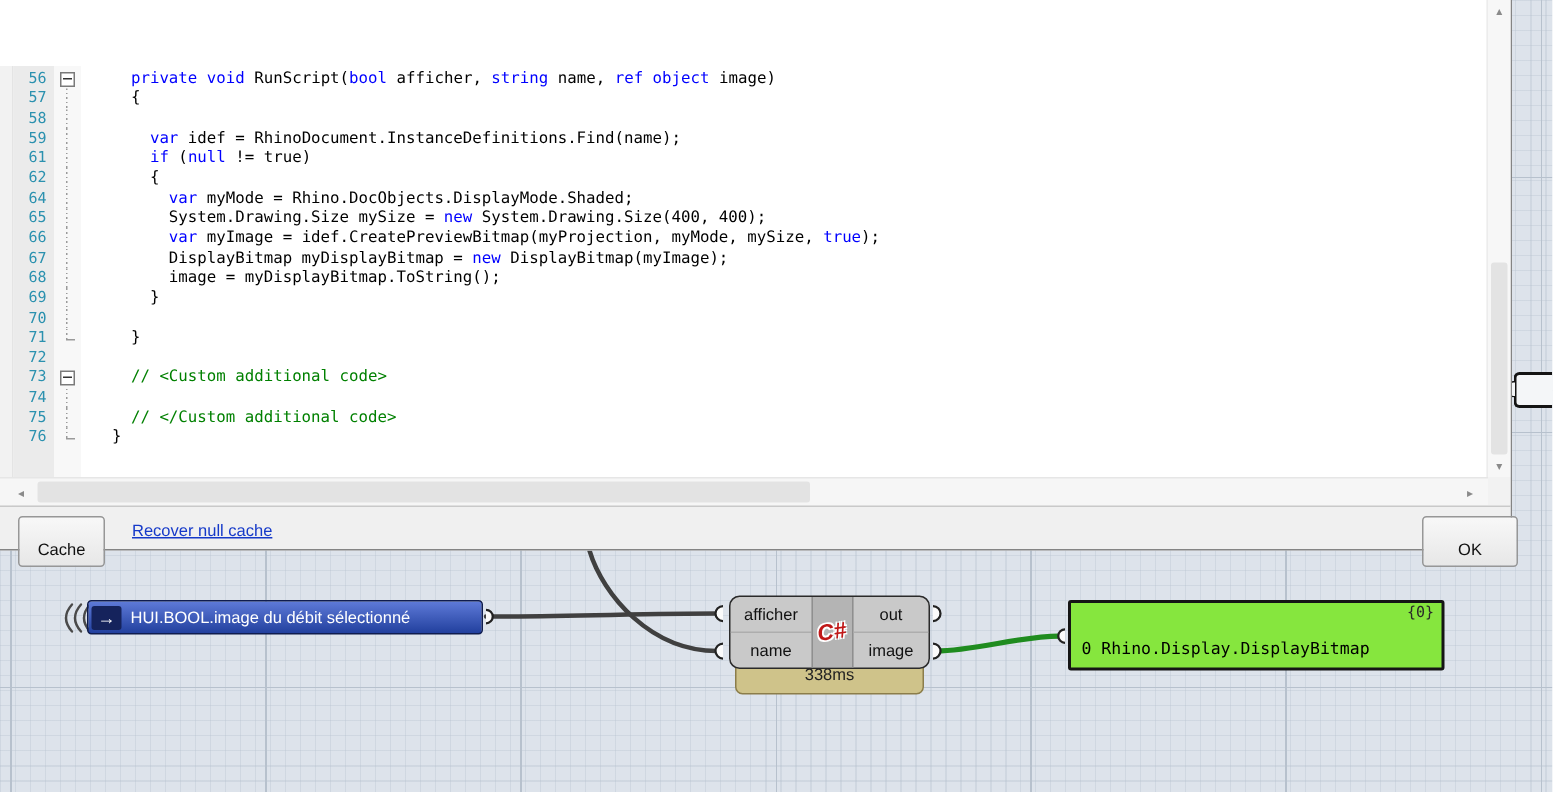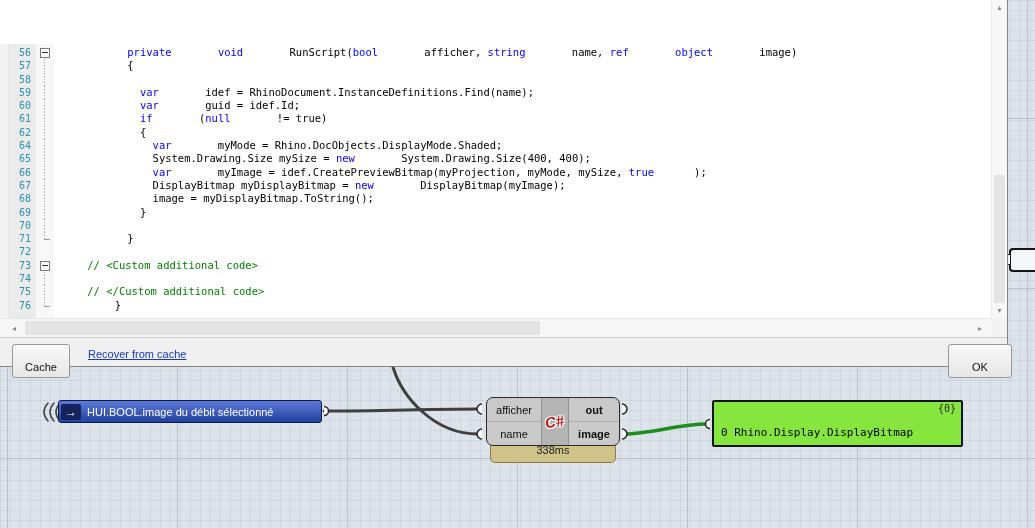--- a/index.html
+++ b/index.html
@@ -30,21 +30,21 @@
     background:linear-gradient(#5e7ad8,#22409e);border:1.5px solid #0f1c4e;border-radius:3px;
     display:flex;align-items:center;color:#fff;font-size:11px;z-index:2;}
   .hui-icon{width:20px;height:16px;margin:0 6px 0 2px;background:#15235c;border-radius:2px;
     color:#fff;display:flex;align-items:center;justify-content:center;font-size:12px;flex:none;}
   .hui-label{white-space:nowrap;overflow:hidden;}
 
   .cs-comp{position:absolute;left:486px;top:30px;width:134px;height:49px;box-sizing:border-box;
     background:#c9c9c9;border:1.5px solid #2a2a2a;border-radius:7px;display:flex;z-index:2;overflow:hidden;}
   .cs-col{display:flex;flex-direction:column;}
   .cs-in{width:54px;}
-  .cs-out{flex:1;font-weight:bold;}
+  .cs-out{flex:1;}
   .cs-row{flex:1;display:flex;align-items:center;justify-content:center;font-size:11px;color:#111;}
   .cs-col .cs-row:first-child{border-bottom:1px solid #adadad;text-align:right;}
   .cs-center{width:26px;background:#b4b4b4;border-left:1px solid #8f8f8f;border-right:1px solid #8f8f8f;
     display:flex;align-items:center;justify-content:center;}
   .cs-logo{font-weight:bold;font-style:italic;font-size:15px;color:#c01818;transform:rotate(-8deg);
     text-shadow:-1px -1px 0 #fff,1px -1px 0 #fff,-1px 1px 0 #fff,1px 1px 0 #fff;}
 
   .time-badge{position:absolute;left:490px;top:72px;width:126px;height:24px;box-sizing:border-box;
     background:#cfc38a;border:1.5px solid #8b7d4a;border-radius:5px;z-index:1;
     display:flex;align-items:flex-end;justify-content:center;font-size:11px;color:#222;padding-bottom:6px;}
@@ -62,21 +62,21 @@
   .strip{position:absolute;top:0;bottom:0;}
   .strip-margin{left:0;width:8px;background:#f2f2f2;border-right:1px solid #e4e4e4;}
   .strip-gutter{left:9px;width:27px;background:#ebebeb;}
   .strip-fold{left:36px;width:18px;background:#f8f8f8;}
   .code-lines{position:absolute;left:0;top:2px;right:0;font-family:"DejaVu Sans Mono",monospace;font-size:10.5px;}
   .crow{display:flex;height:13.3px;line-height:13.3px;white-space:pre;}
   .lmargin{flex:none;width:9px;}
   .ln{flex:none;width:22px;text-align:right;padding-right:5px;color:#2b91af;font-size:10px;}
   .fold{flex:none;width:18px;position:relative;}
   .codetxt{flex:1;padding-left:8px;overflow:hidden;}
-  .tok-k{color:#0000ff;} .tok-p{color:#000000;padding-left:40px;} .tok-c{color:#008000;}
+  .tok-k{color:#0000ff;} .tok-p{color:#000000;} .tok-c{color:#008000;}
   .f-box::before{content:"";position:absolute;left:4px;top:2px;width:8px;height:8px;
     border:1px solid #7a7a7a;background:#fff;}
   .f-box::after{content:"";position:absolute;left:6px;top:6px;width:6px;height:1px;background:#333;}
   .f-line::before{content:"";position:absolute;left:8px;top:0;bottom:0;width:1px;
     background:repeating-linear-gradient(180deg,#9a9a9a 0 1px,transparent 1px 3px);}
   .f-end::before{content:"";position:absolute;left:8px;top:0;height:7px;width:1px;
     background:repeating-linear-gradient(180deg,#9a9a9a 0 1px,transparent 1px 3px);}
   .f-end::after{content:"";position:absolute;left:8px;top:7px;width:6px;height:1px;background:#9a9a9a;}
 
   .vscroll{position:absolute;right:0;top:0;width:15px;height:318px;background:#f7f7f7;border-left:1px solid #ececec;}
@@ -158,21 +158,20 @@
   <div class="editor">
     <div class="code-viewport">
       <div class="strip strip-margin"></div>
       <div class="strip strip-gutter"></div>
       <div class="strip strip-fold"></div>
       <div class="code-lines">
           <div class="crow"><span class="lmargin"></span><span class="ln">56</span><span class="fold f-box"></span><span class="codetxt"><span class="tok-p">    </span><span class="tok-k">private</span><span class="tok-p"> </span><span class="tok-k">void</span><span class="tok-p"> RunScript(</span><span class="tok-k">bool</span><span class="tok-p"> afficher, </span><span class="tok-k">string</span><span class="tok-p"> name, </span><span class="tok-k">ref</span><span class="tok-p"> </span><span class="tok-k">object</span><span class="tok-p"> image)</span></span></div>
           <div class="crow"><span class="lmargin"></span><span class="ln">57</span><span class="fold f-line"></span><span class="codetxt"><span class="tok-p">    {</span></span></div>
           <div class="crow"><span class="lmargin"></span><span class="ln">58</span><span class="fold f-line"></span><span class="codetxt"></span></div>
           <div class="crow"><span class="lmargin"></span><span class="ln">59</span><span class="fold f-line"></span><span class="codetxt"><span class="tok-p">      </span><span class="tok-k">var</span><span class="tok-p"> idef = RhinoDocument.InstanceDefinitions.Find(name);</span></span></div>
-          <div class="crow"><span class="lmargin"></span><span class="ln">60</span><span class="fold f-line"></span><span class="codetxt"><span class="tok-p">      </span><span class="tok-k">var</span><span class="tok-p"> guid = idef.Id;</span></span></div>
           <div class="crow"><span class="lmargin"></span><span class="ln">61</span><span class="fold f-line"></span><span class="codetxt"><span class="tok-p">      </span><span class="tok-k">if</span><span class="tok-p"> (</span><span class="tok-k">null</span><span class="tok-p"> != true)</span></span></div>
           <div class="crow"><span class="lmargin"></span><span class="ln">62</span><span class="fold f-line"></span><span class="codetxt"><span class="tok-p">      {</span></span></div>
           <div class="crow"><span class="lmargin"></span><span class="ln">64</span><span class="fold f-line"></span><span class="codetxt"><span class="tok-p">        </span><span class="tok-k">var</span><span class="tok-p"> myMode = Rhino.DocObjects.DisplayMode.Shaded;</span></span></div>
           <div class="crow"><span class="lmargin"></span><span class="ln">65</span><span class="fold f-line"></span><span class="codetxt"><span class="tok-p">        System.Drawing.Size mySize = </span><span class="tok-k">new</span><span class="tok-p"> System.Drawing.Size(400, 400);</span></span></div>
           <div class="crow"><span class="lmargin"></span><span class="ln">66</span><span class="fold f-line"></span><span class="codetxt"><span class="tok-p">        </span><span class="tok-k">var</span><span class="tok-p"> myImage = idef.CreatePreviewBitmap(myProjection, myMode, mySize, </span><span class="tok-k">true</span><span class="tok-p">);</span></span></div>
           <div class="crow"><span class="lmargin"></span><span class="ln">67</span><span class="fold f-line"></span><span class="codetxt"><span class="tok-p">        DisplayBitmap myDisplayBitmap = </span><span class="tok-k">new</span><span class="tok-p"> DisplayBitmap(myImage);</span></span></div>
           <div class="crow"><span class="lmargin"></span><span class="ln">68</span><span class="fold f-line"></span><span class="codetxt"><span class="tok-p">        image = myDisplayBitmap.ToString();</span></span></div>
           <div class="crow"><span class="lmargin"></span><span class="ln">69</span><span class="fold f-line"></span><span class="codetxt"><span class="tok-p">      }</span></span></div>
           <div class="crow"><span class="lmargin"></span><span class="ln">70</span><span class="fold f-line"></span><span class="codetxt"></span></div>
           <div class="crow"><span class="lmargin"></span><span class="ln">71</span><span class="fold f-end"></span><span class="codetxt"><span class="tok-p">    }</span></span></div>
@@ -192,18 +191,18 @@
 
     <div class="hscroll">
       <div class="sbtn left">◂</div>
       <div class="hthumb"></div>
       <div class="sbtn right">▸</div>
     </div>
     <div class="scroll-corner"></div>
 
     <div class="btnbar">
       <button class="win-btn btn-cache">Cache</button>
-      <a class="link">Recover from cache</a>
+      <a class="link">Recover null cache</a>
       <button class="win-btn btn-ok">OK</button>
     </div>
   </div>
 
 </div>
 
 </body></html>

